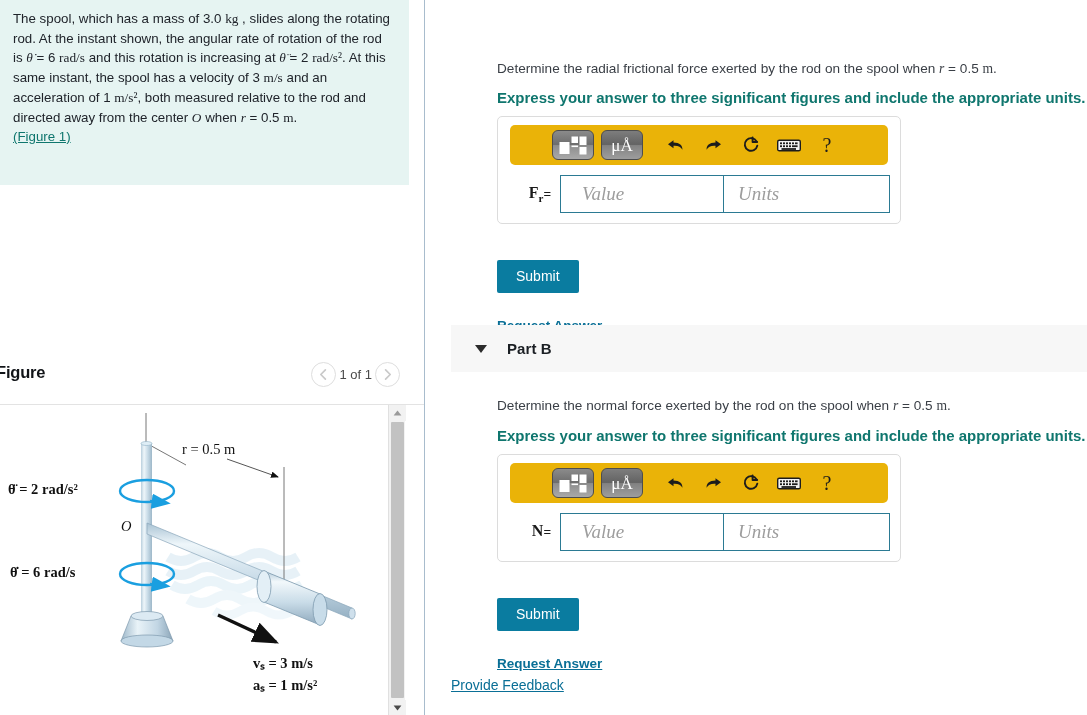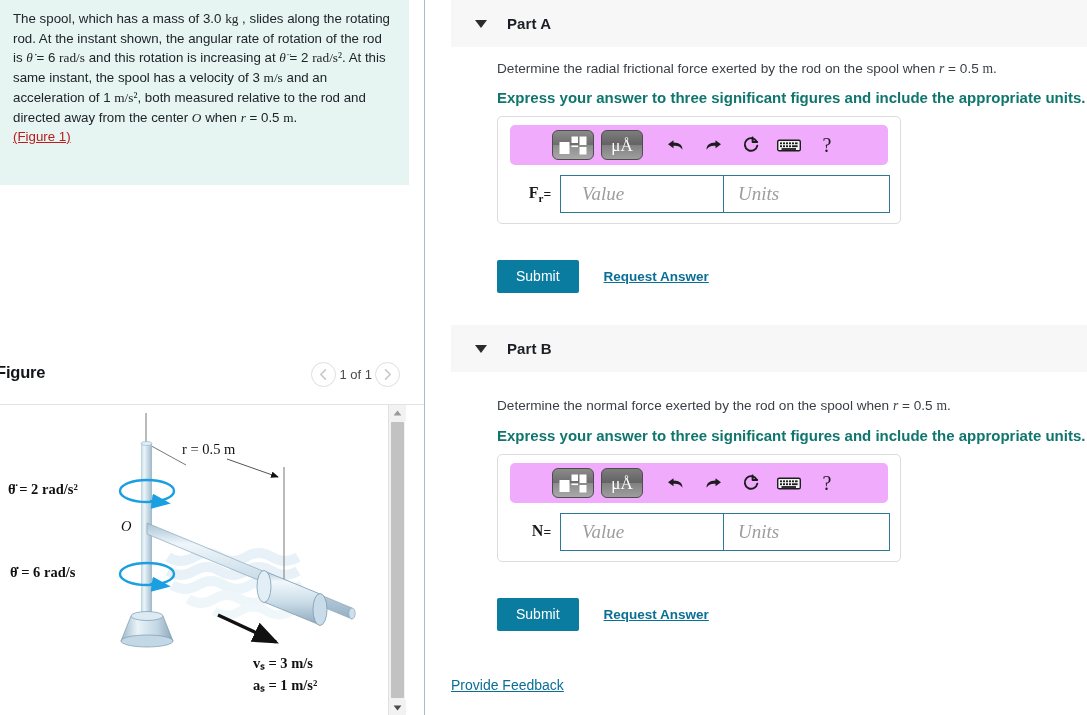--- a/index.html
+++ b/index.html
@@ -29,21 +29,21 @@
     width: 409px; height: 185px;
     background: #e6f4f2;
     padding: 9px 14px 0 13px;
     font-size: 13.3px;
     line-height: 19.7px;
     color: #20242b;
   }
   #problem-statement .ser { font-family: "Liberation Serif", serif; }
   #problem-statement .it  { font-family: "Liberation Serif", serif; font-style: italic; }
   .fig-link {
-    color: #b91c1c; text-decoration: underline; cursor: pointer;
+    color: #0f766e; text-decoration: underline; cursor: pointer;
   }
 
   
   #figure-header {
     position: absolute; left: 0; top: 363px;
     width: 424px; height: 40px;
   }
   #figure-title {
     position: absolute; left: -4px; top: 0px;
     font-size: 16.5px; font-weight: bold; color: #111418;
@@ -144,21 +144,21 @@
     position: absolute; left: 72px;
     width: 404px;
     border: 1px solid #dcdcdc;
     border-radius: 5px;
     background: #ffffff;
     padding: 8px 0 10px 0;
   }
   .ab-toolbar {
     margin: 0 12px;
     height: 40px;
-    background: #f0abfc;
+    background: #eab308;
     border-radius: 5px;
     display: flex; align-items: center;
     padding-left: 42px;
     gap: 0px;
   }
   .tb-tile {
     width: 42px; height: 30px;
     border-radius: 6px;
     border: 1px solid #4d4d4d;
     margin-right: 7px;
@@ -205,21 +205,21 @@
   .ab-field.units { width: 166px; border-left: none; }
   .ab-ph {
     font-family: "Liberation Serif", serif;
     font-style: italic;
     font-size: 19px;
     color: #9d9d9d;
   }
 
   .submit-row {
     position: absolute; left: 72px;
-    display: flex; align-items: center; gap: 25px;
+    display: flex; align-items: flex-start; gap: 25px; flex-direction: column;
   }
   .submit-btn {
     background: #0a7ca0;
     color: #ffffff;
     border: none;
     font-family: "Liberation Sans", sans-serif;
     font-size: 14px;
     padding: 9px 19px 10px 19px;
     border-radius: 2px;
     cursor: pointer;
@@ -380,24 +380,20 @@
             </svg>
         </div>
       </div>
     </div>
   </div>
 
   <div id="col-divider"></div>
 
   <div id="right-col">
 
-    <div class="part-header" style="top:0px;">
-      <div class="part-caret"></div>
-      <div class="part-label">Part A</div>
-    </div>
 
     <div class="part-prompt" style="top:61px;"><span>Determine the radial frictional force exerted by the rod on the spool when </span><span class="it">r</span><span> = 0.5 </span><span class="ser">m</span><span>.</span></div>
     <div class="part-instruct" style="top:89px;">Express your answer to three significant figures and include the appropriate units.</div>
 
     <div class="answer-box" style="top:116px;">
       <div class="ab-toolbar">
         <div class="tb-tile">
           <svg width="30" height="21" viewBox="0 0 30 21">
             <rect x="1.5" y="7" width="10" height="12" fill="#fff"></rect>
             <rect x="13.5" y="1.5" width="6.5" height="6.5" fill="#fff"></rect>

